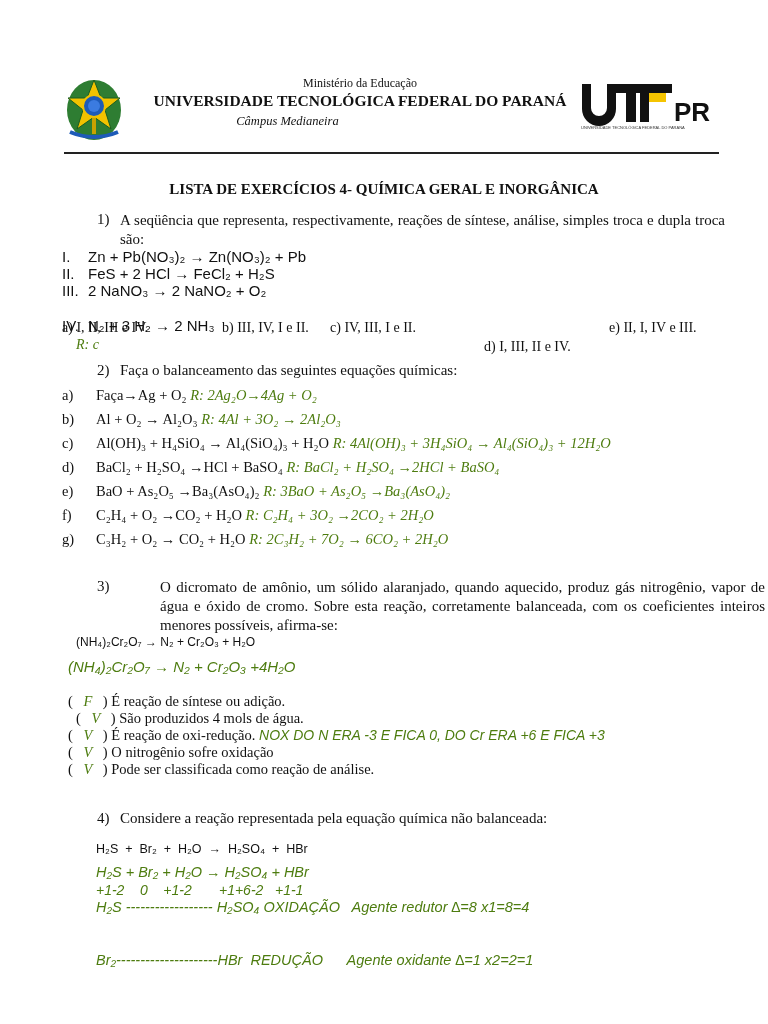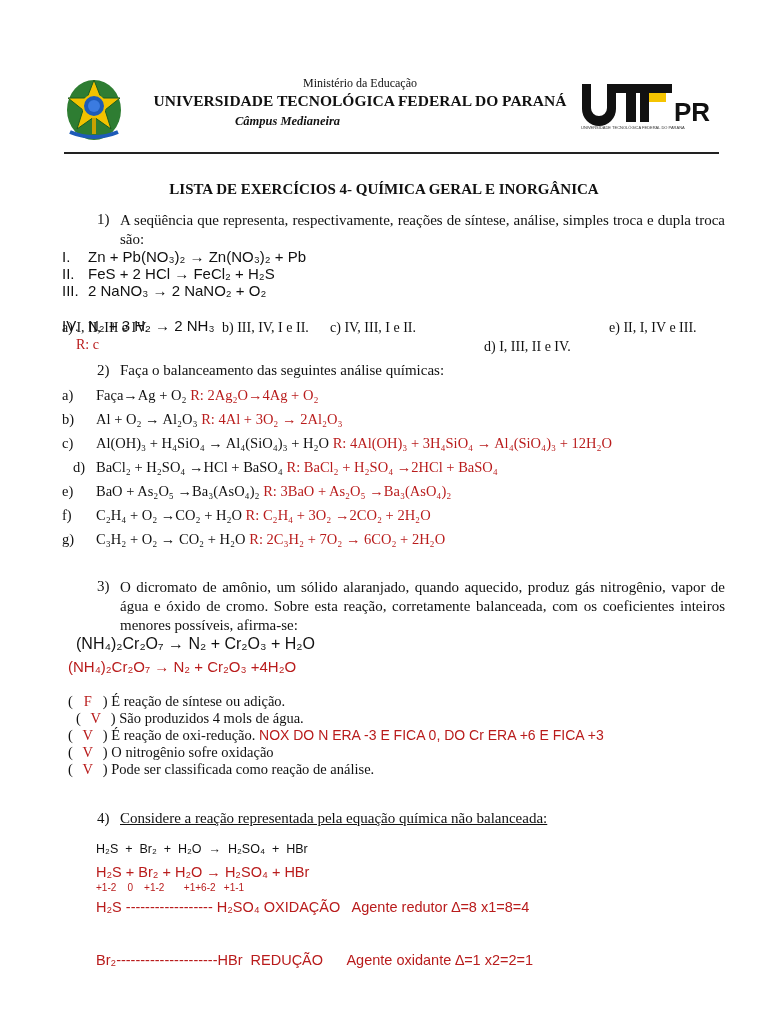--- a/index.html
+++ b/index.html
@@ -1,26 +1,26 @@
 <!DOCTYPE html>
 <html><head>
 <meta charset="utf-8">
 <style>
   html, body { margin: 0; padding: 0; background: #ffffff; }
   body { width: 768px; height: 1024px; position: relative; overflow: hidden; color: #111; font-family: "Liberation Serif", serif; }
   .abs { position: absolute; white-space: nowrap; }
   .serif { font-family: "Liberation Serif", serif; }
   .sans { font-family: "Liberation Sans", sans-serif; }
-  .red { color: #b91c1c; }
+  .red { color: #4d7c0f; font-style: italic; }
 
   
   .crest { position: absolute; left: 64px; top: 74px; width: 60px; height: 72px; }
   .ministry { left: 0; width: 768px; top: 76px; text-align: center; font-size: 12px; }
   .uni { left: 0; width: 768px; top: 92px; text-align: center; font-size: 15.5px; font-weight: bold; }
-  .campus { left: 0; width: 623px; top: 114px; text-align: center; font-size: 12.5px; font-style: italic; font-weight: bold; }
+  .campus { left: 0; width: 623px; top: 114px; text-align: center; font-size: 12.5px; font-style: italic; font-weight: normal; }
   .uni-shift { margin-left: -48px; display:inline-block; }
   .logo { position: absolute; left: 580px; top: 80px; width: 140px; height: 50px; text-align: right; }
   .rule { position: absolute; left: 64px; top: 152px; width: 655px; height: 2px; background: #222; }
 
   .title { left: 0; width: 768px; top: 181px; text-align: center; font-size: 15px; font-weight: bold; }
 
   .q { font-size: 15px; }
   .para { position: absolute; left: 120px; width: 605px; font-size: 15px; line-height: 19px; text-align: justify; white-space: normal; }
   .qnum { position: absolute; left: 97px; font-size: 15px; }
 
@@ -77,41 +77,41 @@
 <div class="abs sans eq1" style="left:62px; top:299px;"><span style="display:inline-block;width:26px;margin-top:18px;">IV.</span><span>N₂ + 3 H₂ → 2 NH₃</span></div>
 
 <div class="abs serif opt" style="left:62px; top:320px;">a) I, II, III e IV.</div>
 <div class="abs serif opt" style="left:222px; top:320px;">b) III, IV, I e II.</div>
 <div class="abs serif opt" style="left:330px; top:320px;">c) IV, III, I e II.</div>
 <div class="abs serif opt" style="left:484px; top:320px;margin-top:19px;">d) I, III, II e IV.</div>
 <div class="abs serif opt" style="left:609px; top:320px;">e) II, I, IV e III.</div>
 <div class="abs serif opt red" style="left:76px; top:337px;">R: c</div>
 
 <div class="qnum serif" style="top:362px;">2)</div>
-<div class="abs serif q" style="left:120px; top:362px;">Faça o balanceamento das seguintes análise químicas:</div>
+<div class="abs serif q" style="left:120px; top:362px;">Faça o balanceamento das seguintes equações químicas:</div>
 
 <div class="abs serif ln" style="left:62px; top:387px;"><span style="display:inline-block;width:34px;">a)</span><span>Faça→Ag + O₂</span> <span class="red">R: 2Ag₂O→4Ag + O₂</span></div>
 <div class="abs serif ln" style="left:62px; top:411px;"><span style="display:inline-block;width:34px;">b)</span><span>Al + O₂ → Al₂O₃</span> <span class="red">R: 4Al + 3O₂ → 2Al₂O₃</span></div>
 <div class="abs serif ln" style="left:62px; top:435px;"><span style="display:inline-block;width:34px;">c)</span><span>Al(OH)₃ + H₄SiO₄ → Al₄(SiO₄)₃ + H₂O</span> <span class="red">R: 4Al(OH)₃ + 3H₄SiO₄ → Al₄(SiO₄)₃ + 12H₂O</span></div>
-<div class="abs serif ln" style="left:62px; top:459px;text-align:center;"><span style="display:inline-block;width:34px;">d)</span><span>BaCl₂ + H₂SO₄ →HCl + BaSO₄</span> <span class="red">R: BaCl₂ + H₂SO₄ →2HCl + BaSO₄</span></div>
+<div class="abs serif ln" style="left:62px; top:459px;"><span style="display:inline-block;width:34px;">d)</span><span>BaCl₂ + H₂SO₄ →HCl + BaSO₄</span> <span class="red">R: BaCl₂ + H₂SO₄ →2HCl + BaSO₄</span></div>
 <div class="abs serif ln" style="left:62px; top:483px;"><span style="display:inline-block;width:34px;">e)</span><span>BaO + As₂O₅ →Ba₃(AsO₄)₂</span> <span class="red">R: 3BaO + As₂O₅ →Ba₃(AsO₄)₂</span></div>
 <div class="abs serif ln" style="left:62px; top:507px;"><span style="display:inline-block;width:34px;">f)</span><span>C₂H₄ + O₂ →CO₂ + H₂O</span> <span class="red">R: C₂H₄ + 3O₂ →2CO₂ + 2H₂O</span></div>
 <div class="abs serif ln" style="left:62px; top:531px;"><span style="display:inline-block;width:34px;">g)</span><span>C₃H₂ + O₂ → CO₂ + H₂O</span> <span class="red">R: 2C₃H₂ + 7O₂ → 6CO₂ + 2H₂O</span></div>
 
 <div class="qnum serif" style="top:578px;">3)</div>
-<div class="para serif" style="top:578px;">O dicromato de amônio, um sólido alaranjado, quando aquecido, produz gás nitrogênio, vapor de água e óxido de cromo. Sobre esta reação, corretamente balanceada, com os coeficientes inteiros menores possíveis, afirma-se:</div>
-<div class="abs sans" style="left:76px; top:635px; font-size:16px;">(NH₄)₂Cr₂O₇ → N₂ + Cr₂O₃ + H₂O</div>
+<div class="para serif" style="top:578px;margin-left:40px;">O dicromato de amônio, um sólido alaranjado, quando aquecido, produz gás nitrogênio, vapor de água e óxido de cromo. Sobre esta reação, corretamente balanceada, com os coeficientes inteiros menores possíveis, afirma-se:</div>
+<div class="abs sans" style="left:76px; top:635px; font-size:12px;">(NH₄)₂Cr₂O₇ → N₂ + Cr₂O₃ + H₂O</div>
 <div class="abs sans red" style="left:68px; top:658px; font-size:15px;">(NH₄)₂Cr₂O₇ → N₂ + Cr₂O₃ +4H₂O</div>
 
 <div class="abs serif tf" style="left:68px; top:693px;">(<span class="tfmark red">F</span><span>) É reação de síntese ou adição.</span></div>
 <div class="abs serif tf" style="left:76px; top:710px;">(<span class="tfmark red">V</span><span>) São produzidos 4 mols de água.</span></div>
 <div class="abs serif tf" style="left:68px; top:727px;">(<span class="tfmark red">V</span><span>) É reação de oxi-redução.</span> <span class="red sans" style="font-size:14px;">NOX DO N ERA -3 E FICA 0, DO Cr ERA +6 E FICA +3</span></div>
 <div class="abs serif tf" style="left:68px; top:744px;">(<span class="tfmark red">V</span><span>) O nitrogênio sofre oxidação</span></div>
 <div class="abs serif tf" style="left:68px; top:761px;">(<span class="tfmark red">V</span><span>) Pode ser classificada como reação de análise.</span></div>
 
 <div class="qnum serif" style="top:810px;">4)</div>
-<div class="abs serif q" style="left:120px; top:810px;text-decoration:underline;">Considere a reação representada pela equação química não balanceada:</div>
+<div class="abs serif q" style="left:120px; top:810px;">Considere a reação representada pela equação química não balanceada:</div>
 <div class="abs sans" style="left:96px; top:842px; font-size:12.5px; white-space:pre;">H₂S  +  Br₂  +  H₂O  →  H₂SO₄  +  HBr</div>
 
 <div class="abs sans red" style="left:96px; top:864px; font-size:14.5px; white-space:pre;">H₂S + Br₂ + H₂O → H₂SO₄ + HBr</div>
-<div class="abs sans red" style="left:96px; top:882px; font-size:10px; white-space:pre;">+1-2    0    +1-2       +1+6-2   +1-1</div>
+<div class="abs sans red" style="left:96px; top:882px; font-size:14px; white-space:pre;">+1-2    0    +1-2       +1+6-2   +1-1</div>
 <div class="abs sans red" style="left:96px; top:899px; font-size:14.5px; white-space:pre;">H₂S ------------------ H₂SO₄ OXIDAÇÃO   Agente redutor ∆=8 x1=8=4</div>
 <div class="abs sans red" style="left:96px; top:916px; font-size:14.5px; white-space:pre;margin-top:36px;">Br₂---------------------HBr  REDUÇÃO      Agente oxidante ∆=1 x2=2=1</div>
 
 </body></html>

